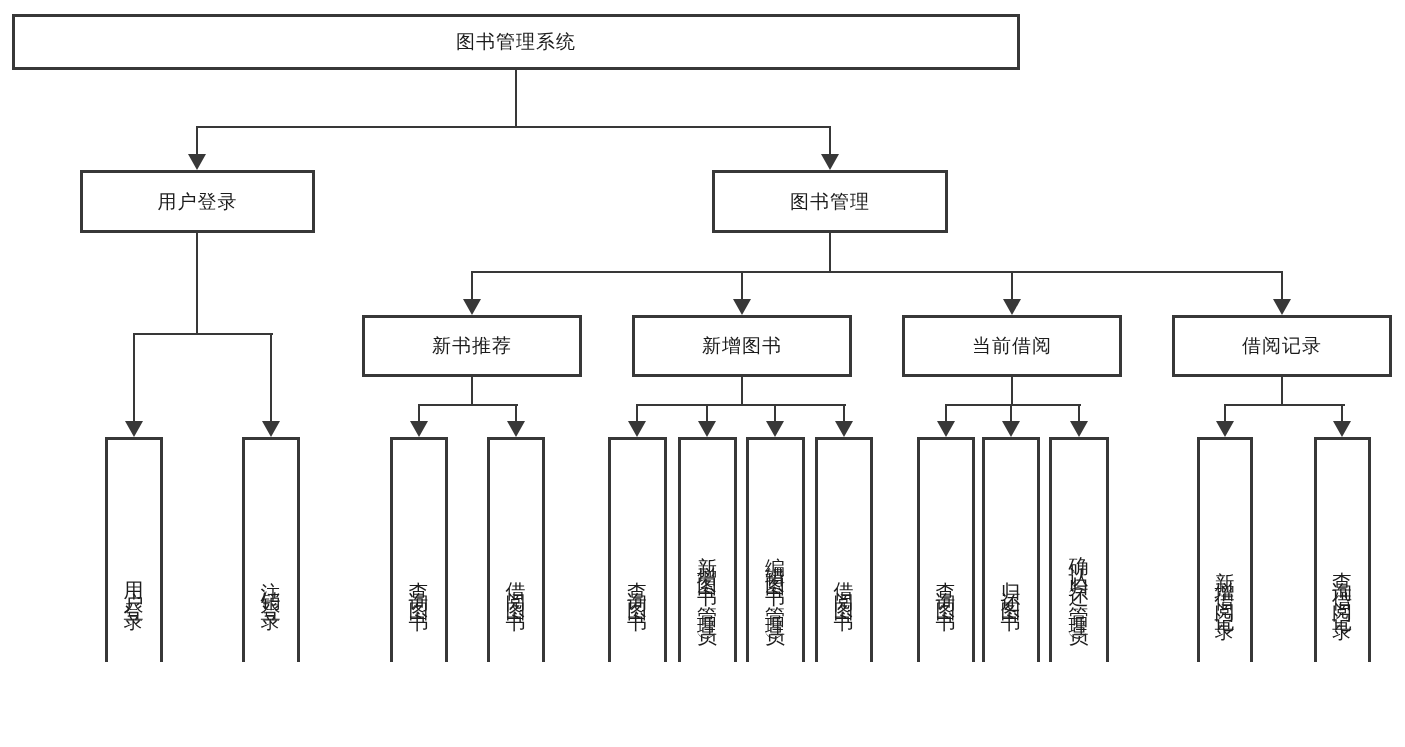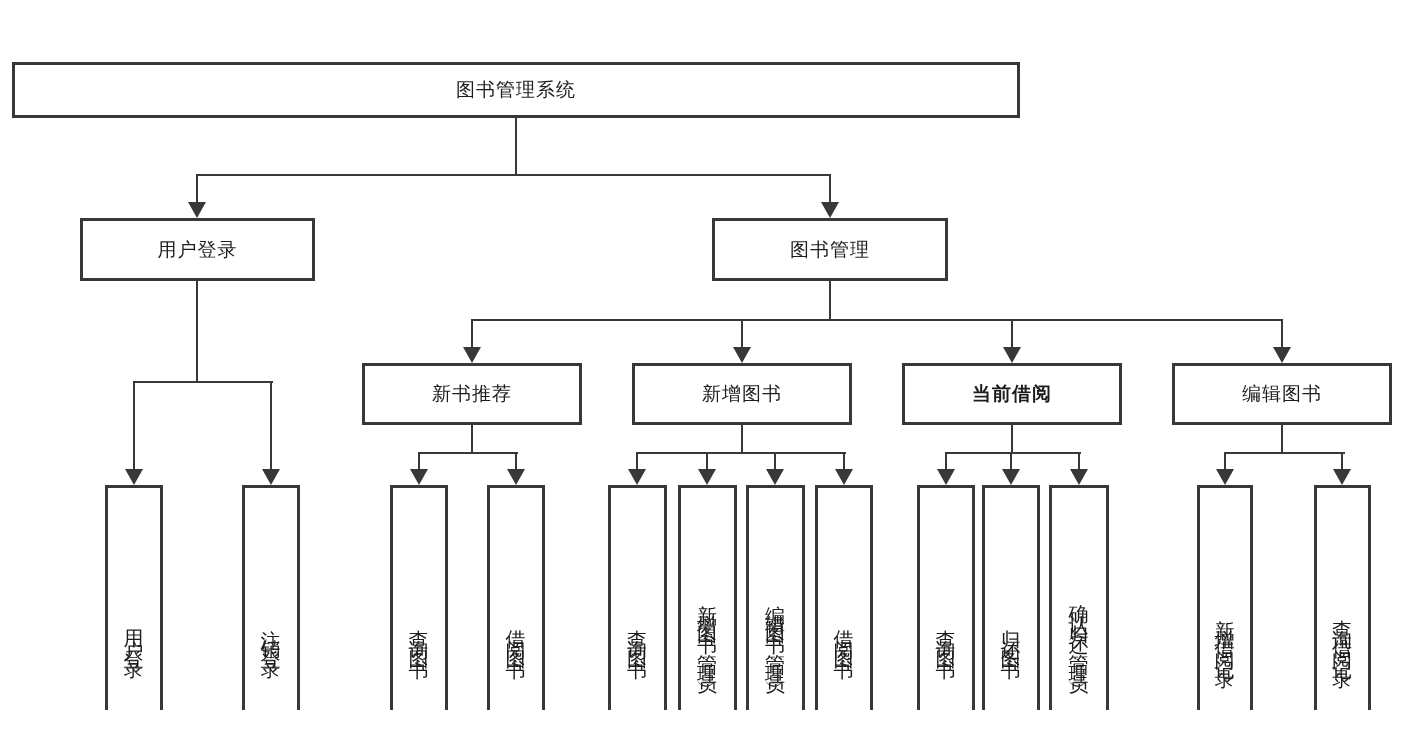--- a/index.html
+++ b/index.html
@@ -9,21 +9,20 @@
   }
   * { margin: 0; padding: 0; box-sizing: border-box; }
   html, body { background: #fff; }
   body { font-family: "Liberation Sans", "DejaVu Sans", sans-serif; }
   .canvas {
     position: relative;
     width: 1405px;
     height: 662px;
     background: var(--bg);
     overflow: hidden;
-    margin-top: 48px;
   }
   .box {
     position: absolute;
     border: 3px solid var(--line);
     background: #fff;
     display: flex;
     align-items: center;
     justify-content: center;
     color: var(--text);
     z-index: 2;
@@ -98,25 +97,25 @@
   <div class="box horiz" style="left:712px; top:170px; width:236px; height:63px;">
     <span>图书管理</span>
   </div>
 
   <div class="box horiz" style="left:362px; top:315px; width:220px; height:62px;font-family:Liberation Mono, monospace;">
     <span>新书推荐</span>
   </div>
   <div class="box horiz" style="left:632px; top:315px; width:220px; height:62px;">
     <span>新增图书</span>
   </div>
-  <div class="box horiz" style="left:902px; top:315px; width:220px; height:62px;font-weight:bold;">
+  <div class="box horiz" style="left:902px; top:315px; width:220px; height:62px;">
     <span>当前借阅</span>
   </div>
   <div class="box horiz" style="left:1172px; top:315px; width:220px; height:62px;">
-    <span>编辑图书</span>
+    <span>借阅记录</span>
   </div>
 
   <div class="box vert" style="left:105px; top:437px; width:58px; height:298px;">
     <span>用户登录</span>
   </div>
   <div class="box vert" style="left:242px; top:437px; width:58px; height:298px;">
     <span>注销登录</span>
   </div>
 
   <div class="box vert" style="left:390px; top:437px; width:58px; height:298px;">

